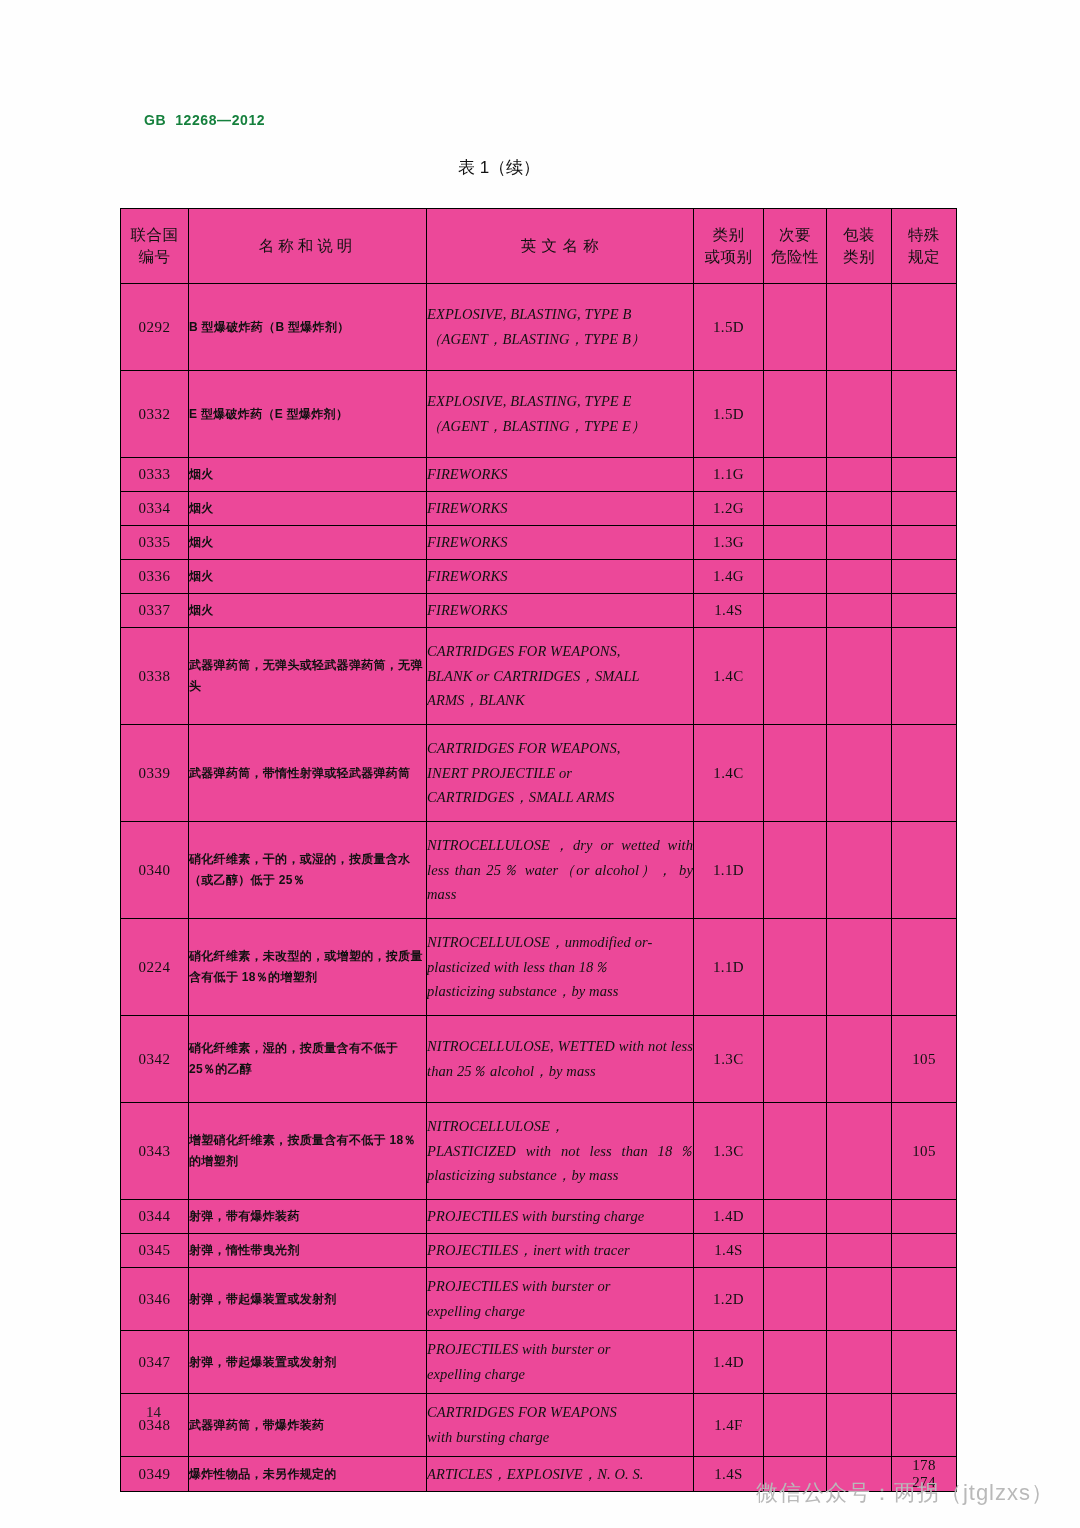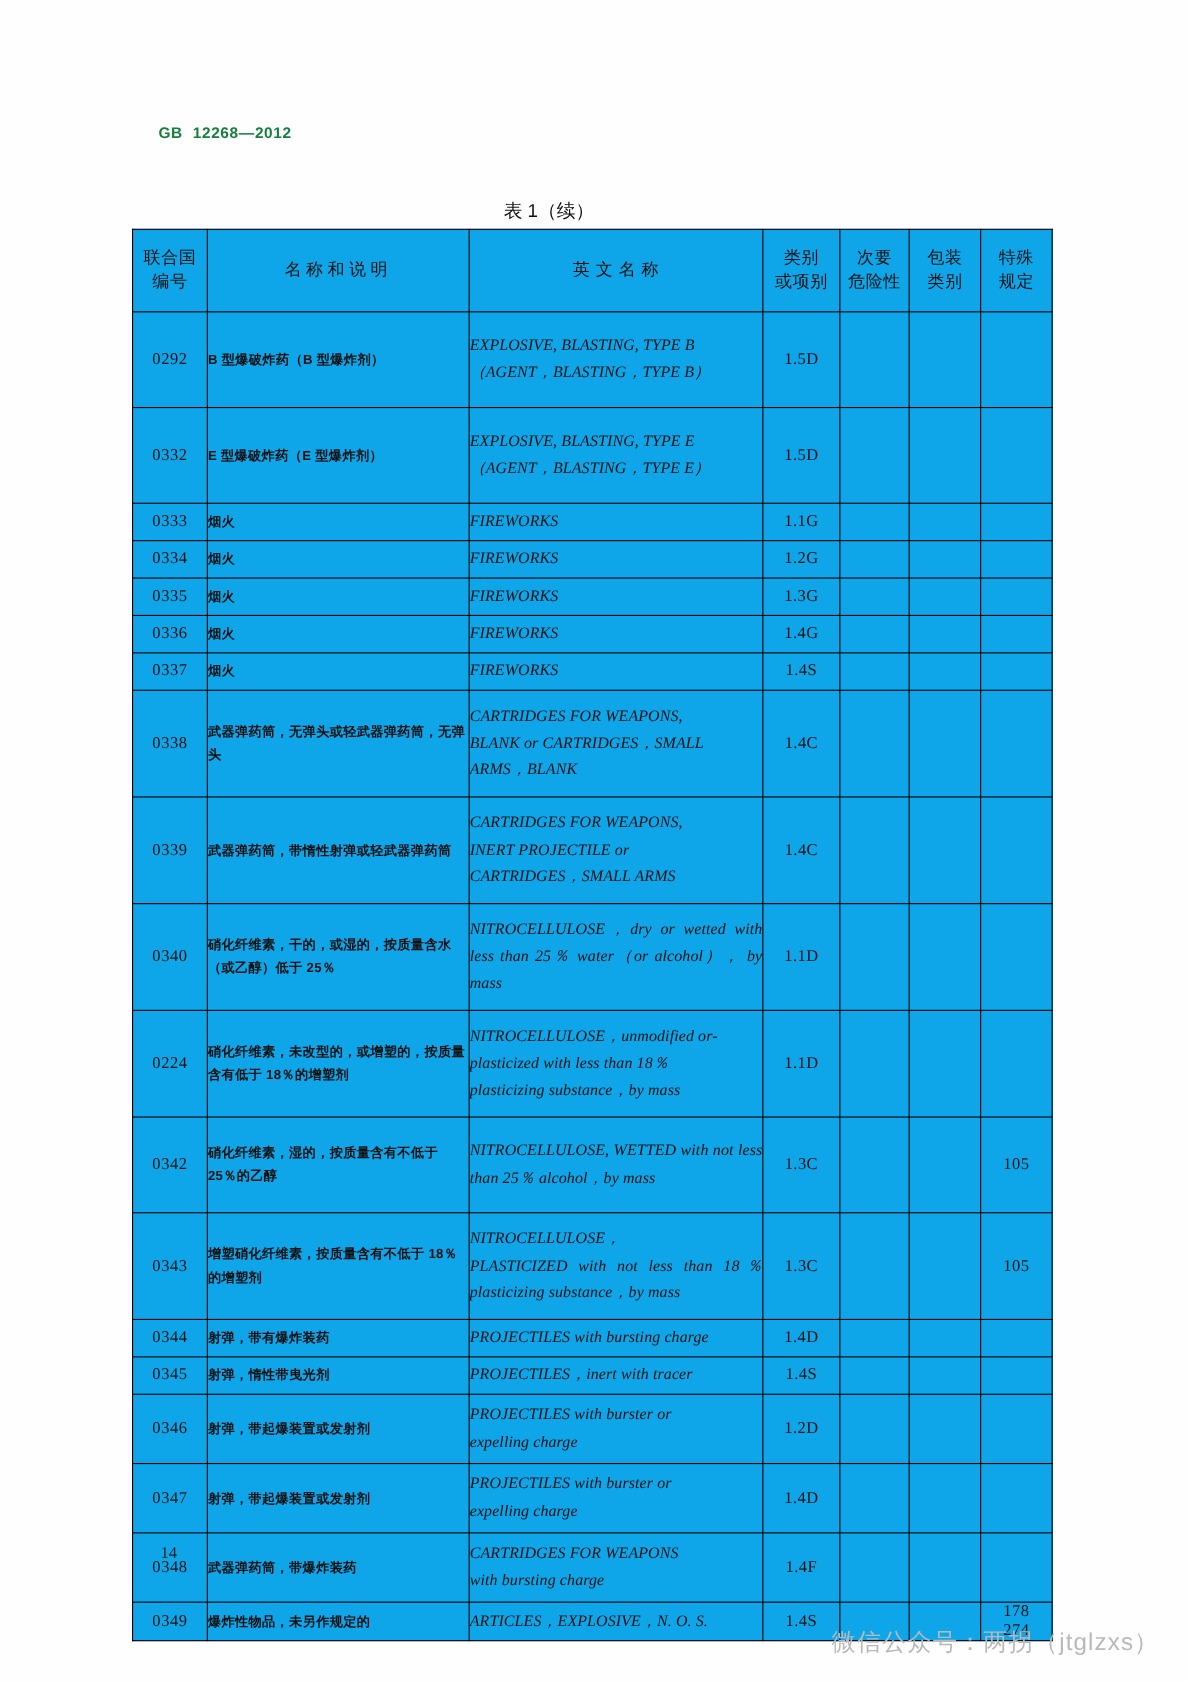--- a/index.html
+++ b/index.html
@@ -32,21 +32,21 @@
     font-size: 14px;
     letter-spacing: 0.6px;
     color: #15803d;
     white-space: pre;
     margin-left: 24px;
   }
 
   .table-caption {
     position: absolute;
     left: 0;
-    top: 180px;
+    top: 156px;
     width: 988px;
     text-align: center;
     font-size: 17px;
     color: #111;
     font-family: "Liberation Sans", "DejaVu Sans", sans-serif;
   }
   .table-caption .cap-inner {
     display: inline-block;
     margin-left: 10px;
   }
@@ -55,21 +55,21 @@
   .tbl-wrap {
     position: absolute;
     left: 120px;
     top: 208px;
     width: 836px;
   }
   table.gb {
     border-collapse: collapse;
     width: 836px;
     table-layout: fixed;
-    background: #0ea5e9;
+    background: #ec4899;
   }
   table.gb td, table.gb th {
     border: 1px solid #000;
     padding: 0;
     vertical-align: middle;
     color: #111;
   }
   
   table.gb {
     border: 1.6px solid #000;

